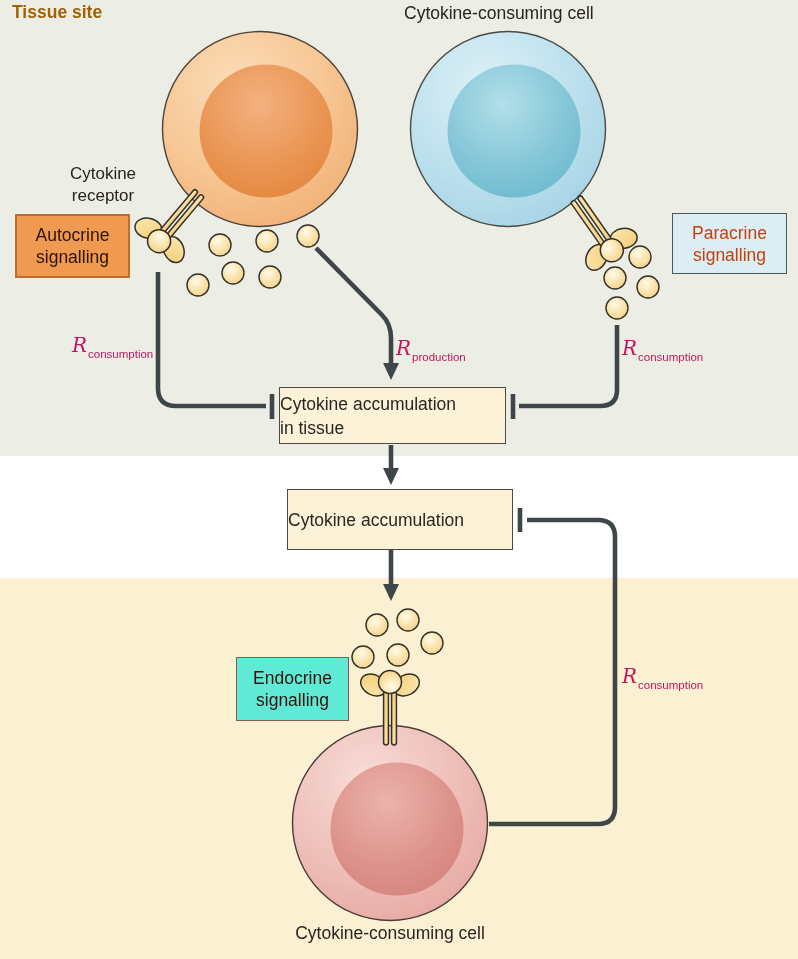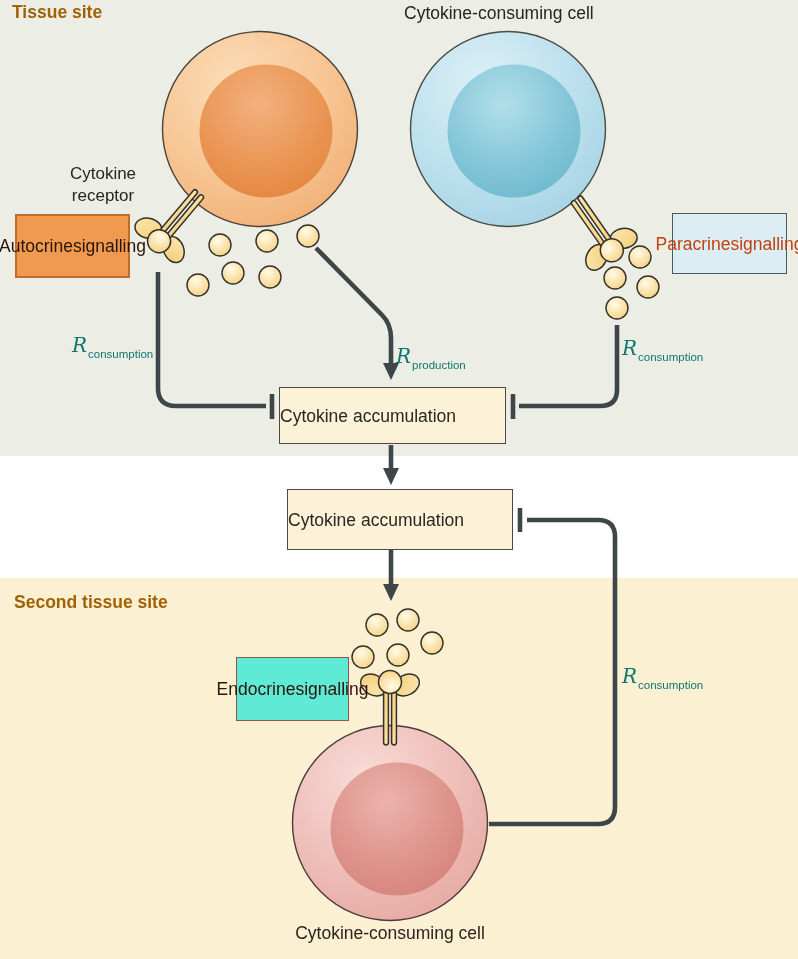--- a/index.html
+++ b/index.html
@@ -13,36 +13,36 @@
   .band-second  { top:578px; height:381px; background:#fcf0d3; }
 
   svg.art { position:absolute; left:0; top:0; }
 
   .lbl { position:absolute; font-size:17.5px; line-height:21px; white-space:nowrap; }
   .bold { font-weight:bold; color:#a16207; }
 
   .receptor-lbl { position:absolute; left:53px; top:163px; width:100px;
     text-align:center; font-size:17px; line-height:22px; }
 
-  .sigbox { position:absolute; display:flex; flex-direction:row;
+  .sigbox { position:absolute; display:flex; flex-direction:column;
     align-items:center; justify-content:center; font-size:17.5px; line-height:22px; }
   .sig-autocrine { left:15px;  top:214px; width:111px; height:60px;
     background:#ef9a50; border:2px solid #bf6d2a; color:#2b1505; }
   .sig-paracrine { left:672px; top:213px; width:113px; height:59px;
     background:#ddedf4; border:1.6px solid #4c585e; color:#c2410c; }
   .sig-endocrine { left:236px; top:657px; width:111px; height:62px;
     background:#5eead4; border:1.6px solid #8d5650; color:#30120e; }
 
   .accbox { position:absolute; display:flex; flex-direction:column; justify-content:center;
     background:#fbf2d8; border:1.8px solid #4d4942; padding-left:0;
     font-size:17.5px; line-height:24px; color:#2a2622; box-sizing:border-box; }
   .acc-tissue { left:279px; top:387px; width:227px; height:57px; }
   .acc-circ   { left:287px; top:489px; width:226px; height:61px; }
 
-  .rlabel { position:absolute; white-space:nowrap; color:#0f766e; }
+  .rlabel { position:absolute; white-space:nowrap; color:#be185d; }
   .rsym  { font-family:"DejaVu Serif", serif; font-style:italic; font-size:20px; }
   .rsub  { font-family:"Liberation Sans", sans-serif; font-size:11.5px;
            position:relative; top:6px; margin-left:1px; }
 
   .bottom-cell-lbl { position:absolute; left:240px; top:923px; width:300px;
     text-align:center; font-size:17.5px; }
 </style>
 </head>
 <body>
 
@@ -184,39 +184,39 @@
     <div>signalling</div>
   </div>
 
   <div class="sigbox sig-endocrine">
     <div>Endocrine</div>
     <div>signalling</div>
   </div>
 
   <div class="accbox acc-tissue">
     <div>Cytokine accumulation</div>
+    <div>in tissue</div>
   </div>
 
   <div class="accbox acc-circ">
     <div>Cytokine accumulation</div>
   </div>
 
   <div class="rlabel" style="left:72px; top:333px;">
     <span class="rsym">R</span><span class="rsub">consumption</span>
   </div>
 
-  <div class="rlabel" style="left:396px; top:336px;margin-top:8px;">
+  <div class="rlabel" style="left:396px; top:336px;">
     <span class="rsym">R</span><span class="rsub">production</span>
   </div>
 
   <div class="rlabel" style="left:622px; top:336px;">
     <span class="rsym">R</span><span class="rsub">consumption</span>
   </div>
 
   <div class="rlabel" style="left:622px; top:664px;">
     <span class="rsym">R</span><span class="rsub">consumption</span>
   </div>
 
-  <div class="lbl bold" style="left:14px; top:592px;">Second tissue site</div>
 
   <div class="bottom-cell-lbl">Cytokine-consuming cell</div>
 
 </div>
 
 </body></html>

